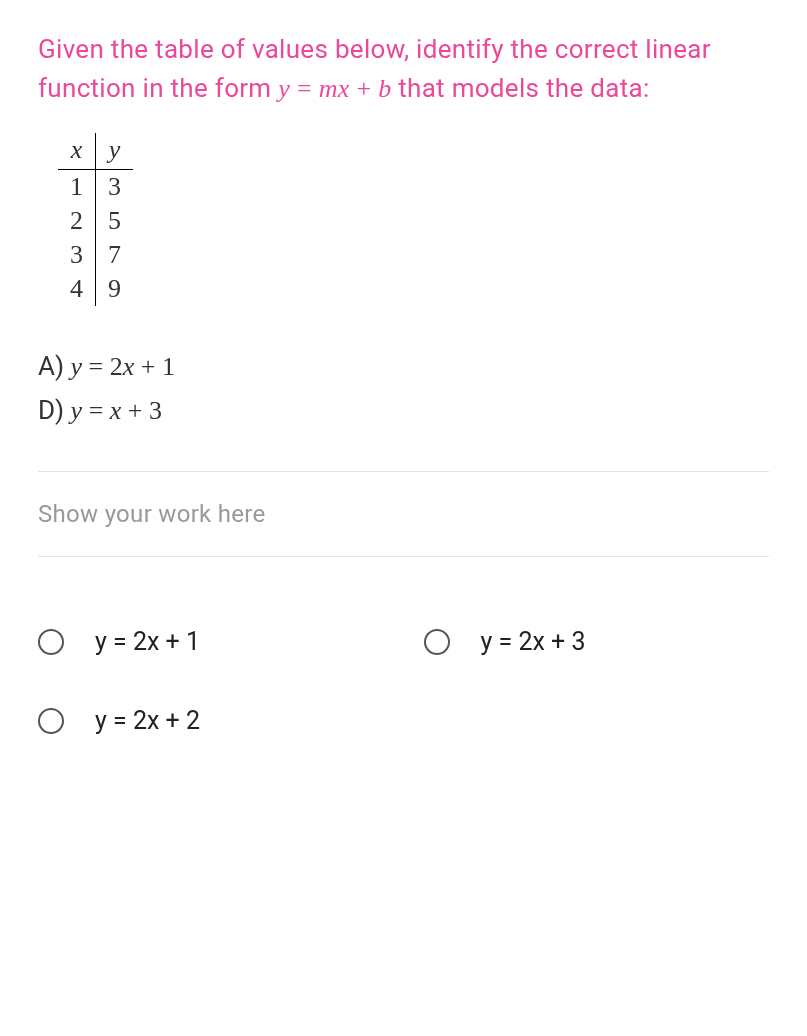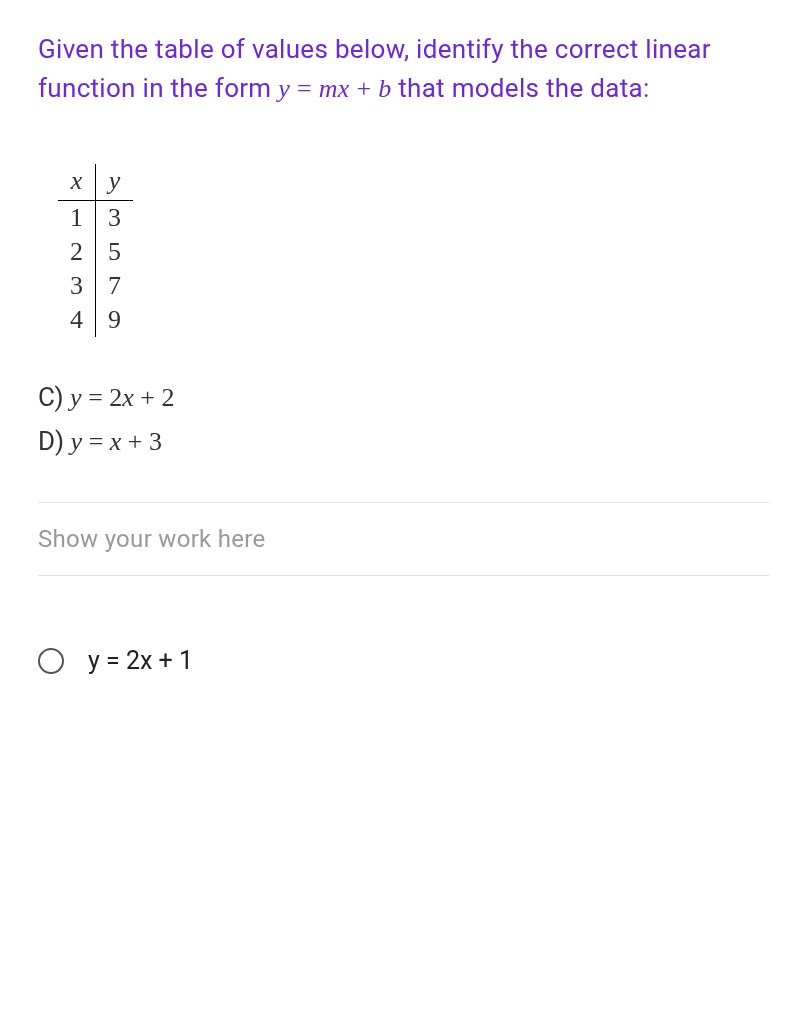--- a/index.html
+++ b/index.html
@@ -10,22 +10,22 @@
     body {
       font-family: -apple-system, BlinkMacSystemFont, 'Segoe UI', Roboto, sans-serif;
       width: 807px;
       background: #fff;
       color: #333;
       padding: 30px 38px 40px 38px;
     }
     .question-text {
       font-size: 26px;
       line-height: 1.5;
-      color: #6d28d9;
-      margin-bottom: 56px;
+      color: #ec4899;
+      margin-bottom: 25px;
       letter-spacing: 0.3px;
     }
     .math-it {
       font-family: 'Times New Roman', serif;
       font-style: italic;
       font-size: 26px;
     }
     .math-rm {
       font-family: 'Times New Roman', serif;
       font-style: normal;
@@ -62,38 +62,38 @@
       font-size: 26px;
       line-height: 1.6;
       margin-bottom: 2px;
     }
     .choice-item .label {
       font-family: -apple-system, BlinkMacSystemFont, 'Segoe UI', Roboto, sans-serif;
     }
     .work-area {
       border-top: 1px solid #e3e3e3;
       border-bottom: 1px solid #e3e3e3;
-      padding: 22px 0;
+      padding: 28px 0;
       margin: 20px 0 70px 0;
     }
     .work-placeholder {
       color: #999;
       font-size: 24px;
       letter-spacing: 0.3px;
     }
     .options-grid {
       display: grid;
       grid-template-columns: 1fr 1fr;
       row-gap: 50px;
       column-gap: 40px;
     }
     .option {
       display: flex;
       align-items: center;
-      gap: 24px;
+      gap: 31px;
       cursor: pointer;
     }
     .radio {
       width: 26px;
       height: 26px;
       border: 2px solid #555;
       border-radius: 50%;
       flex-shrink: 0;
     }
     .option-text {
@@ -133,29 +133,37 @@
       <tr>
         <td>4</td>
         <td>9</td>
       </tr>
     </tbody>
   </table>
 </div>
 
 <div class="choices-list">
   <div class="choice-item">
-    <span class="label">C) </span><span class="math-it">y</span><span class="math-rm"> = 2</span><span class="math-it">x</span><span class="math-rm"> + 2</span>
+    <span class="label">A) </span><span class="math-it">y</span><span class="math-rm"> = 2</span><span class="math-it">x</span><span class="math-rm"> + 1</span>
   </div>
   <div class="choice-item">
     <span class="label">D) </span><span class="math-it">y</span><span class="math-rm"> = </span><span class="math-it">x</span><span class="math-rm"> + 3</span>
   </div>
 </div>
 
 <div class="work-area">
   <span class="work-placeholder">Show your work here</span>
 </div>
 
 <div class="options-grid">
   <div class="option">
     <span class="radio"></span>
     <span class="option-text">y = 2x + 1</span>
   </div>
+  <div class="option">
+    <span class="radio"></span>
+    <span class="option-text">y = 2x + 3</span>
+  </div>
+  <div class="option">
+    <span class="radio"></span>
+    <span class="option-text">y = 2x + 2</span>
+  </div>
 </div>
 
 </body></html>

